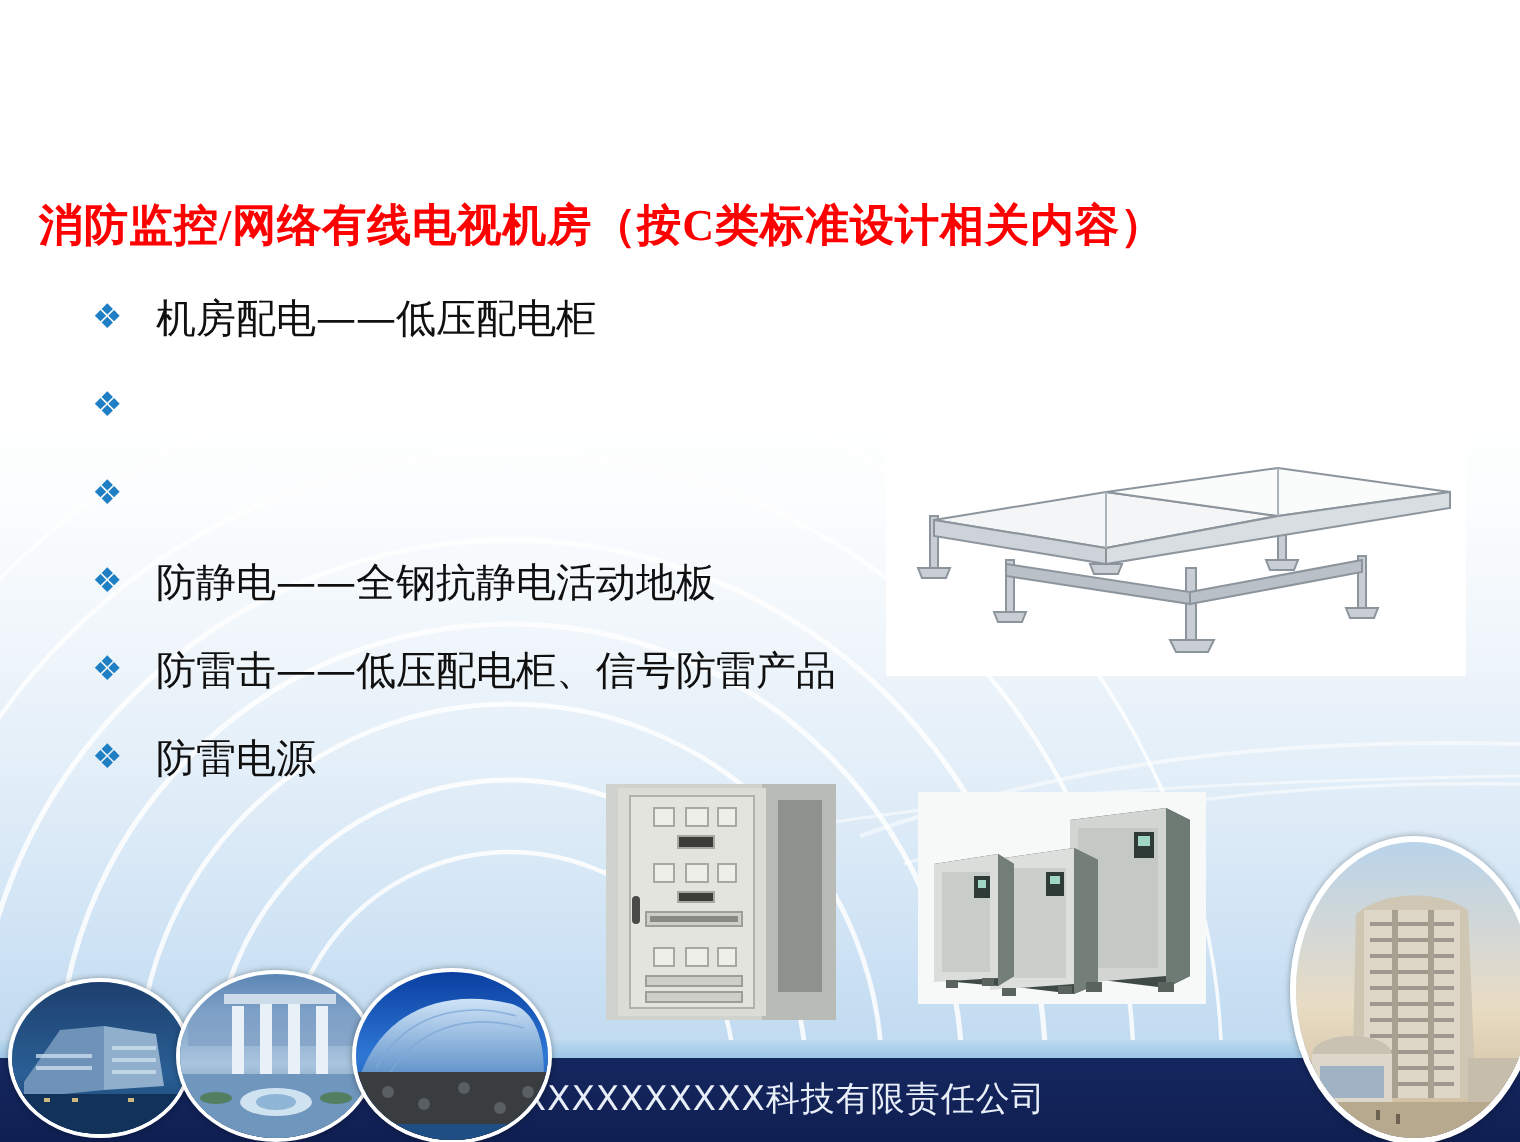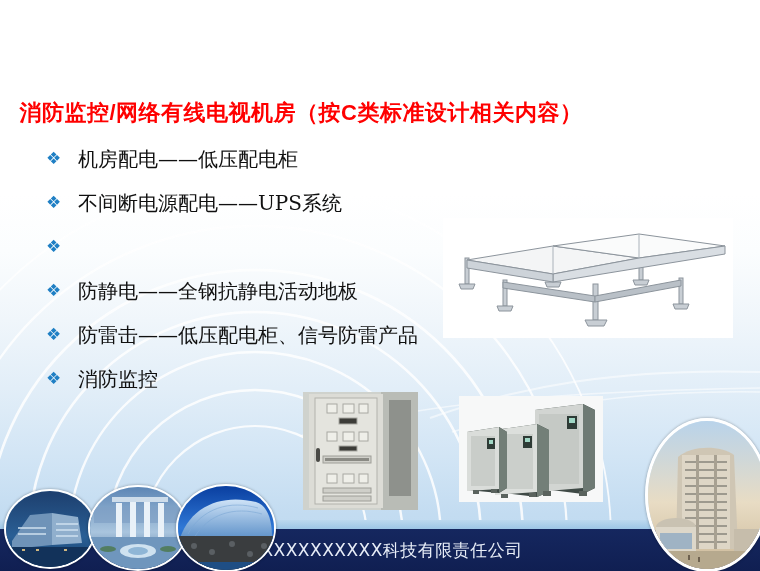--- a/index.html
+++ b/index.html
@@ -15,21 +15,21 @@
       #f0f6fb 56%, #e2eef8 68%, #d2e5f5 80%, #c3dcf1 90%, #bcd8ef 100%);
   }
 
   
   .arcs{position:absolute;left:0;top:0;width:760px;height:571px;pointer-events:none;}
 
   
   .title{
     position:absolute;left:0;top:98px;width:602px;text-align:center;
     color:#ff0000;font-size:22px;font-weight:bold;letter-spacing:0.5px;
-    font-family:Liberation Sans, sans-serif;
+    font-family:Liberation Serif, serif;
     white-space:nowrap;
   }
 
   
   .bullets{position:absolute;left:46px;top:144px;width:470px;}
   .bullet-row{
     display:flex;align-items:flex-start;height:44px;
   }
   .bullet-glyph{
     width:32px;flex:0 0 32px;color:#1f7fc4;font-size:17px;line-height:30px;
@@ -109,40 +109,39 @@
 
   <div class="bullets">
 
     <div class="bullet-row">
       <span class="bullet-glyph">❖</span>
       <span class="bullet-text">机房配电——低压配电柜</span>
     </div>
 
     <div class="bullet-row">
       <span class="bullet-glyph">❖</span>
-      <span class="bullet-text">不间断电源配电——UPS系统</span>
     </div>
 
     <div class="bullet-row">
       <span class="bullet-glyph">❖</span>
     </div>
 
     <div class="bullet-row">
       <span class="bullet-glyph">❖</span>
       <span class="bullet-text">防静电——全钢抗静电活动地板</span>
     </div>
 
     <div class="bullet-row">
       <span class="bullet-glyph">❖</span>
       <span class="bullet-text">防雷击——低压配电柜、信号防雷产品</span>
     </div>
 
     <div class="bullet-row">
       <span class="bullet-glyph">❖</span>
-      <span class="bullet-text">消防监控</span>
+      <span class="bullet-text">防雷电源</span>
     </div>
 
   </div>
 
   <svg class="photo" id="floor-photo" viewBox="0 0 290 120" preserveAspectRatio="none">
     <rect x="0" y="0" width="290" height="120" fill="#ffffff"></rect>
     <g stroke="#8c949c" stroke-width="1">
 
       <g fill="#c8ced4">
         <rect x="22" y="40" width="4" height="26"></rect>

